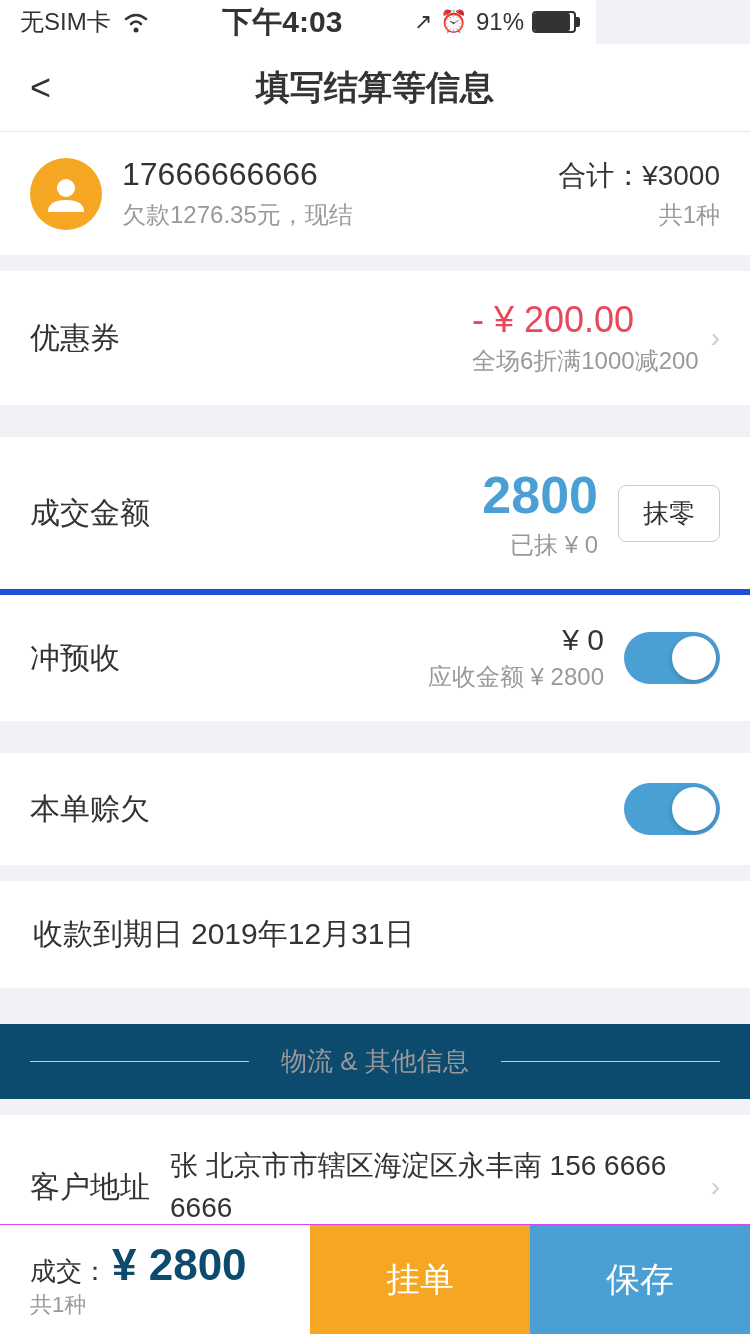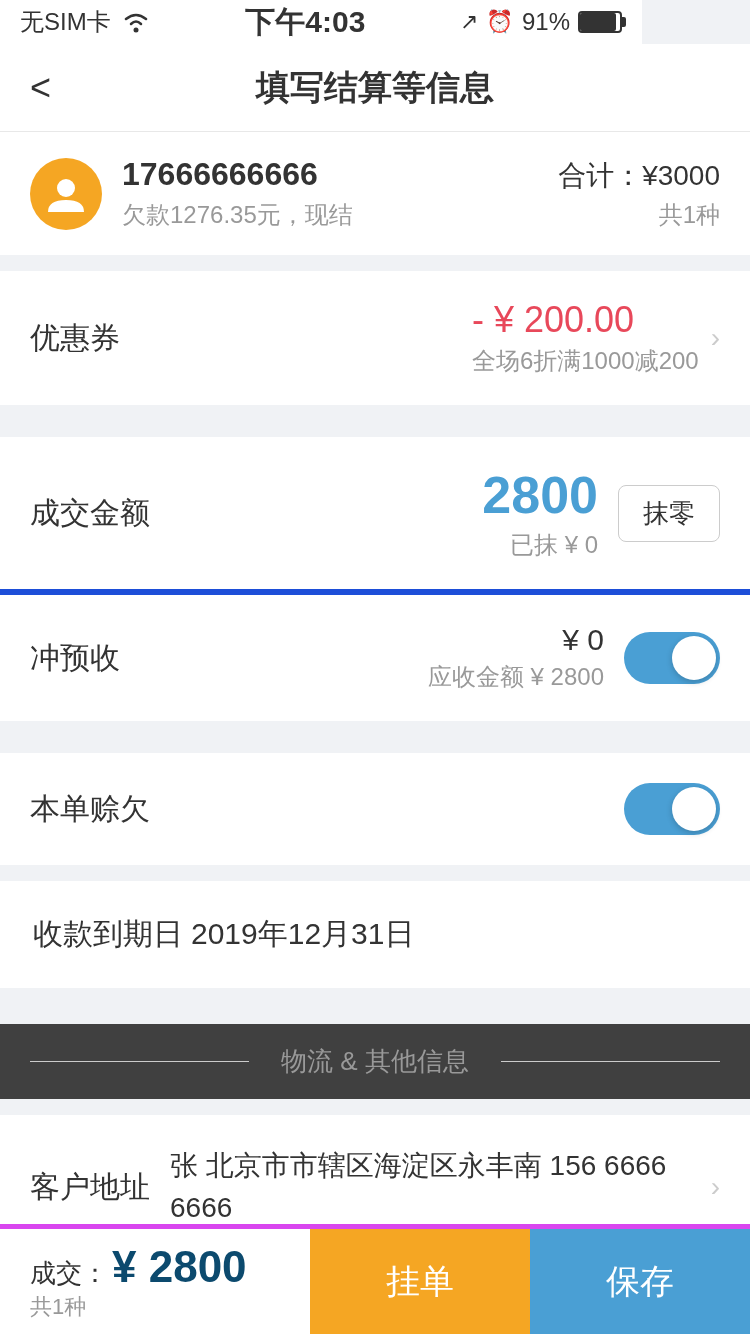--- a/index.html
+++ b/index.html
@@ -8,21 +8,21 @@
       width: 750px;
       min-height: 1334px;
       font-family: -apple-system, 'PingFang SC', 'Helvetica Neue', Arial, sans-serif;
       background: #f0f2f5;
       font-size: 28px;
       color: #333;
     }
 
     
     .status-bar {
-      width: 642px;
+      width: 596px;
       height: 44px;
       background: #fff;
       display: flex;
       align-items: center;
       justify-content: space-between;
       padding: 0 20px;
       font-size: 26px;
       font-weight: 500;
     }
     .status-left {
@@ -127,21 +127,21 @@
       height: 44px;
       fill: #fff;
     }
     .user-info {
       display: flex;
       flex-direction: column;
       gap: 6px;
     }
     .user-phone {
       font-size: 32px;
-      font-weight: 700;
+      font-weight: 400;
       color: #333;
     }
     .user-debt {
       font-size: 24px;
       color: #999;
     }
     .user-right {
       text-align: right;
     }
     .total-amount {
@@ -295,21 +295,21 @@
       font-size: 30px;
       color: #333;
     }
     .due-date-value {
       font-size: 30px;
       color: #333;
     }
 
     
     .divider-section {
-      background: #404040;
+      background: #0c4a6e;
       padding: 20px 30px;
       display: flex;
       align-items: center;
       justify-content: space-between;
       gap: 32px;
       margin-bottom: 16px;
     }
     .divider-line {
       flex: 1;
       height: 1px;
@@ -344,21 +344,21 @@
 
     
     .bottom-bar {
       position: fixed;
       bottom: 0;
       width: 750px;
       height: 110px;
       background: #fff;
       display: flex;
       align-items: center;
-      border-top: 5px solid #d946ef;
+      border-top: 1px solid #d946ef;
     }
     .bottom-summary {
       padding: 0 30px;
       flex: 1;
       display: flex;
       flex-direction: column;
       justify-content: center;
     }
     .bottom-trade-label {
       font-size: 26px;

